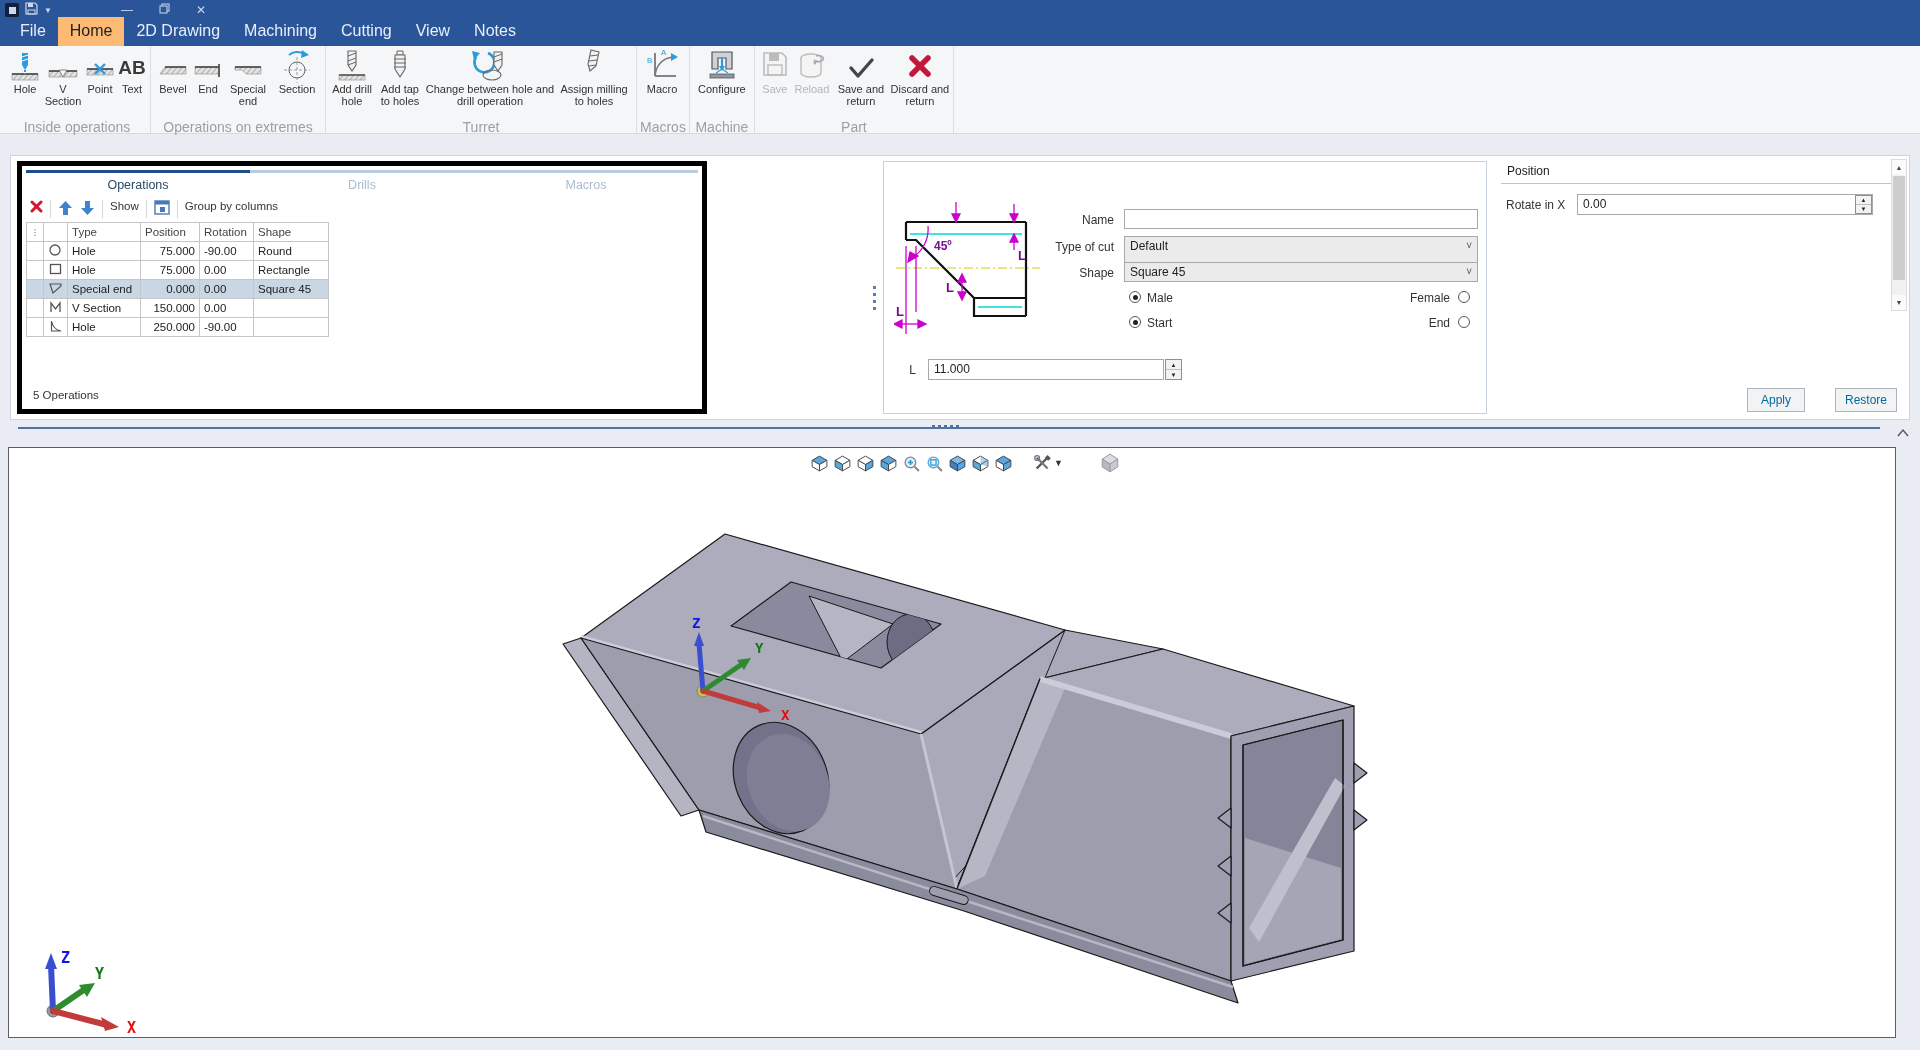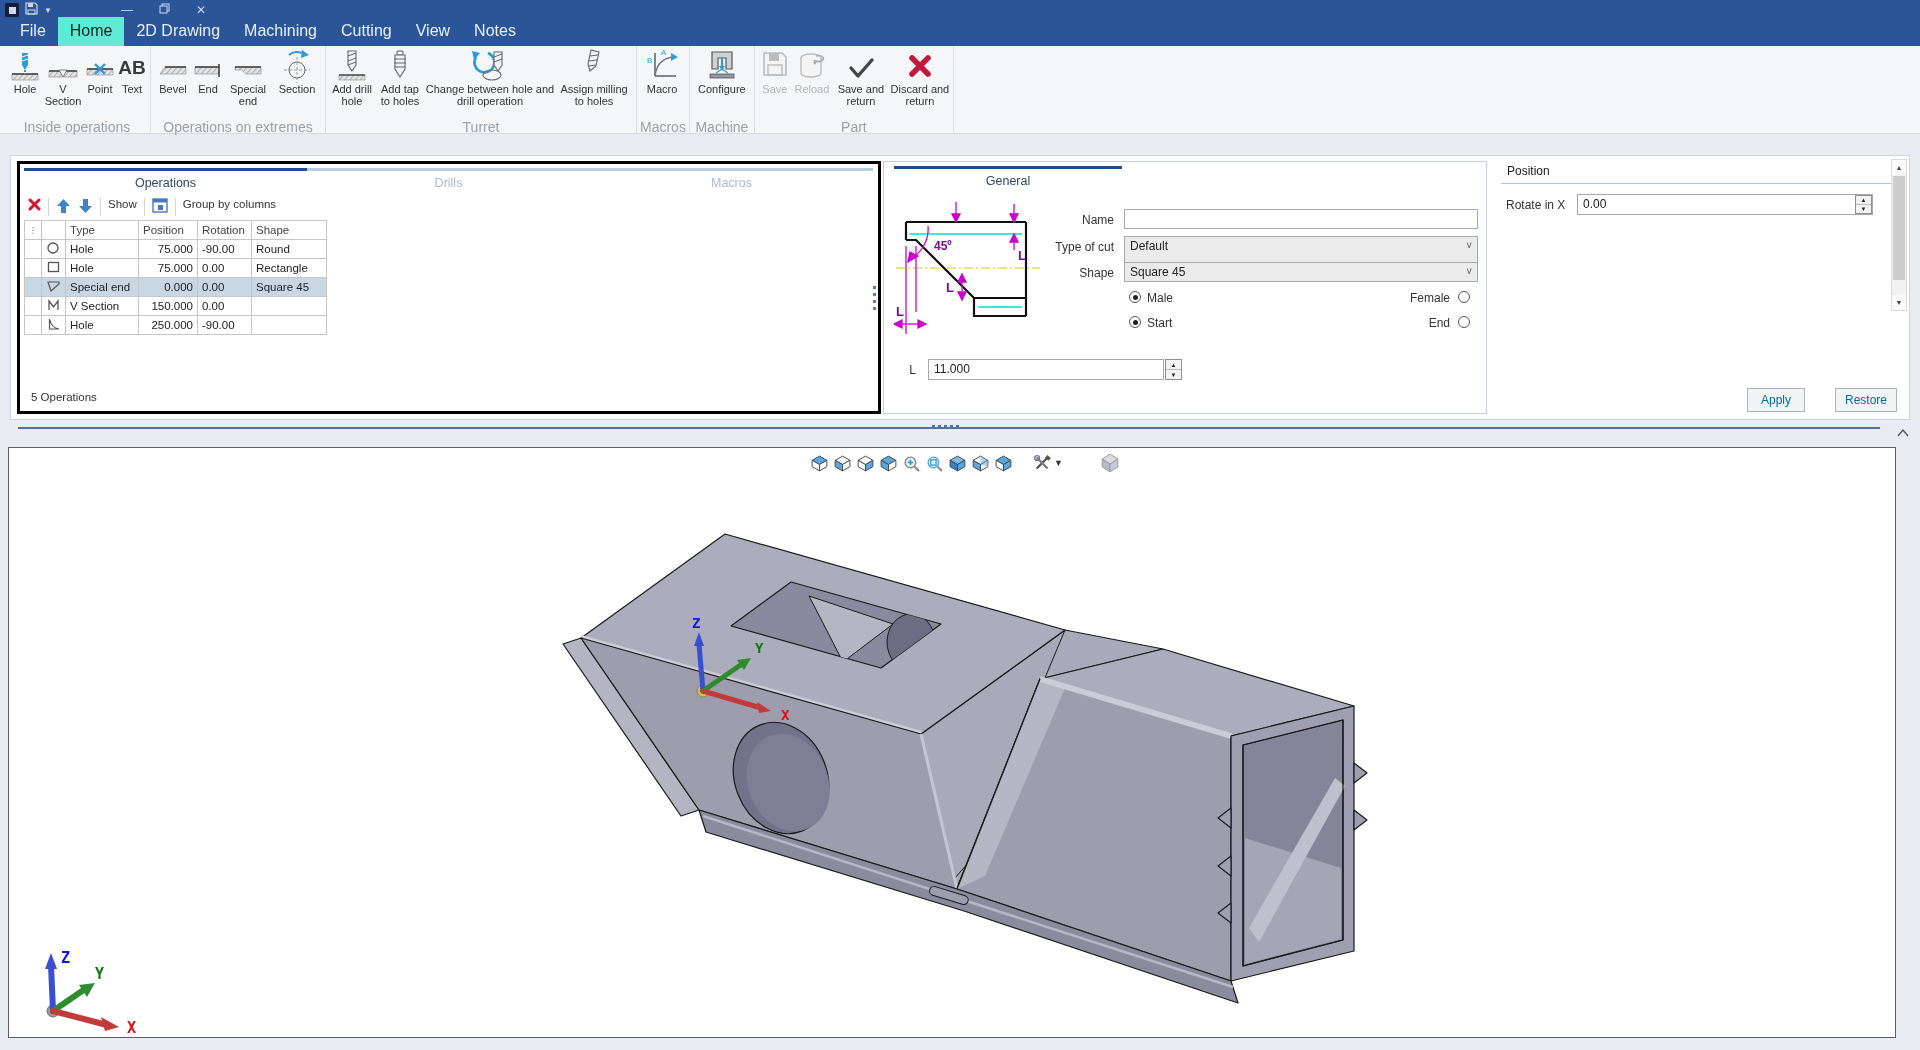--- a/index.html
+++ b/index.html
@@ -12,35 +12,35 @@
   .qat { display:flex; align-items:center; gap:6px; padding-left:5px; width:70px; }
   .appicon { width:14px; height:14px; background:#141f3c; border-radius:2px; display:flex; align-items:center; justify-content:center; }
   .appicon i { display:block; width:7px; height:7px; background:#cfd8ea; }
   .title-text { flex:1; text-align:center; font-size:12px; color:#e8eefb; }
   .wbtns { width:150px; display:flex; justify-content:flex-end; gap:26px; padding-right:14px; color:#cdd9ee; font-size:12px; }
   .wbtns span { cursor:default; }
 
   
   .tabrow { position:absolute; left:0; top:20px; width:1920px; height:26px; background:#2a5699; display:flex; align-items:flex-end; padding-left:8px; }
   .mtab { color:#e8eefb; font-size:16px; padding:5px 12px 6px; }
-  .mtab.active { background:#5eead4; color:#222; }
+  .mtab.active { background:#fdba74; color:#222; }
 
   
   .ribbon { position:absolute; left:0; top:46px; width:1920px; height:88px; background:#f5f6f8; border-bottom:1px solid #d8dade; display:flex; padding-left:4px; }
   .rgroup { display:flex; flex-direction:column; border-right:1px solid #dcdee2; padding:0 3px; }
   .rbtns { flex:1; display:flex; align-items:flex-start; }
   .rbtn { display:flex; flex-direction:column; align-items:center; padding-top:1px; }
   .rbtn .ric { height:37px; display:flex; align-items:center; justify-content:center; }
   .rbtn .rlb { font-size:11px; line-height:11.5px; text-align:center; color:#333; }
   .rbtn.disabled .rlb { color:#b4b4b4; }
   .rglabel { height:14px; font-size:14px; color:#9aa0a8; text-align:center; }
 
   
   .panels { position:absolute; left:10px; top:155px; width:1900px; height:265px; background:#fff; border:1px solid #ccd5df; }
-  .ops-panel { position:absolute; left:6px; top:5px; width:864px; height:253px; border:3px solid #000000; background:#fff; }
+  .ops-panel { position:absolute; left:6px; top:5px; width:690px; height:253px; border:5px solid #000000; background:#fff; }
   .ptabs { display:flex; padding:4px 4px 0; }
   .ptab { width:283px; }
   .ptab .bar { height:3px; background:#b9cbdd; margin-bottom:5px; }
   .ptab.active .bar { background:#1f4e8c; }
   .ptab .plbl { text-align:center; font-size:12.5px; color:#a9bccd; }
   .ptab.active .plbl { color:#2b4a66; }
   .ops-toolbar { display:flex; gap:7px; padding:8px 0 4px 8px; font-size:11.5px; color:#333; }
   .tsep { width:1px; height:18px; background:#d5d5d5; }
 
   table.ops { border-collapse:collapse; margin-left:4px; font-size:11.5px; color:#222; }
@@ -492,24 +492,20 @@
     </div>
 
     <div class="vsplit">
         <i></i>
         <i></i>
         <i></i>
         <i></i>
       </div>
 
     <div class="gen-panel">
-      <div class="gen-tabbar">
-          <div class="bar"></div>
-          <div class="plbl">General</div>
-        </div>
 
       <svg width="150" height="160" viewBox="0 0 150 160" style="position:absolute;left:10px;top:32px">
         <line x1="2" y1="74" x2="146" y2="74" stroke="#cfcf00" stroke-width="1" stroke-dasharray="9 3 2 3"></line>
         <path d="M12,28 H132 M12,28 V46 M132,28 V90" fill="none" stroke="#111" stroke-width="2.2"></path>
         <path d="M12,46 H22 L80,104 V122 H132 M132,90 V122 M80,104 H132" fill="none" stroke="#111" stroke-width="2.2"></path>
         <line x1="16" y1="40" x2="128" y2="40" stroke="#00d8d8" stroke-width="1.4"></line>
         <line x1="84" y1="113" x2="128" y2="113" stroke="#00d8d8" stroke-width="1.4"></line>
         <g stroke="#cc00cc" stroke-width="1.3" fill="#cc00cc">
           <line x1="12" y1="52" x2="12" y2="140"></line>
             <line x1="22" y1="52" x2="22" y2="118"></line>

